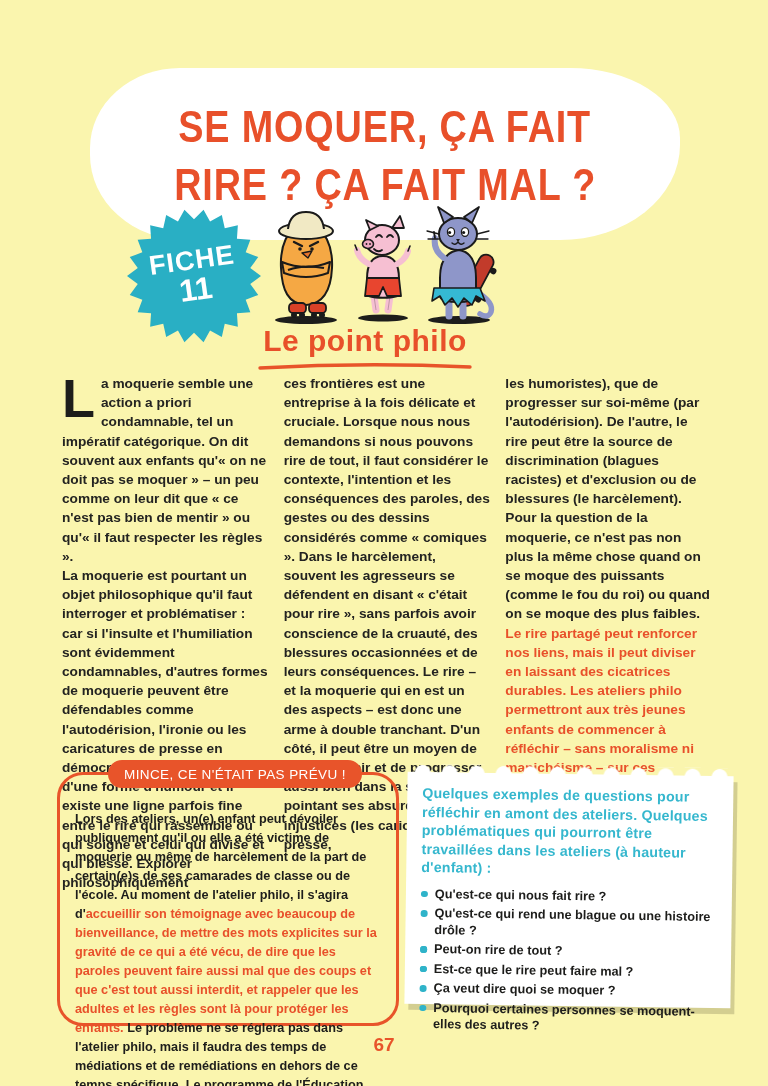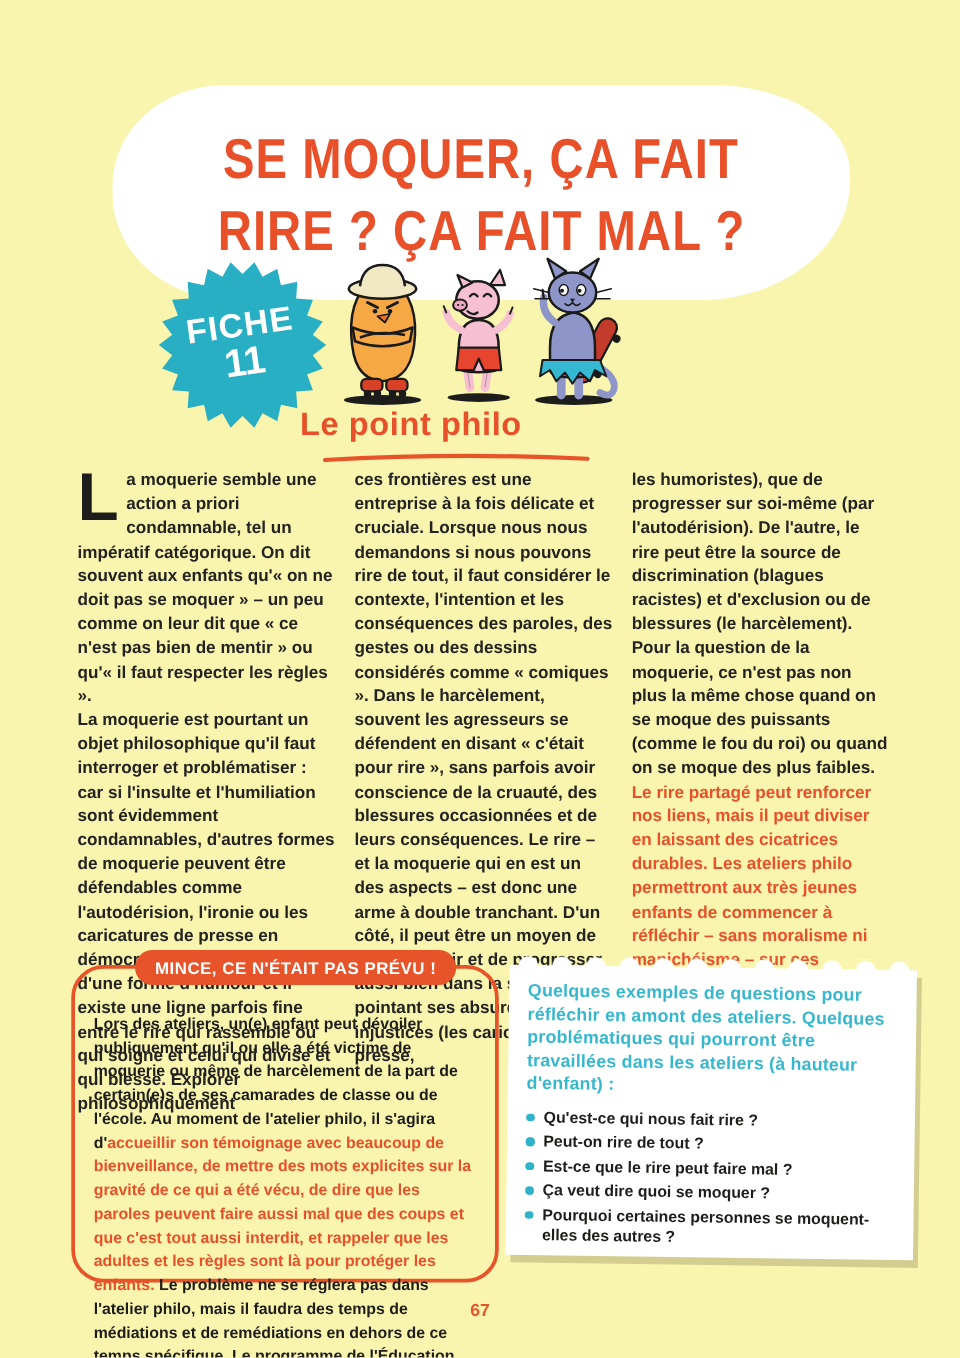--- a/index.html
+++ b/index.html
@@ -29,22 +29,22 @@
     position:absolute;inset:0;display:flex;flex-direction:column;
     justify-content:center;align-items:center;transform:rotate(-8deg);
     color:#fff;font-weight:bold;
   }
   .badge-text .l1{font-size:27px;letter-spacing:1px;line-height:28px;}
   .badge-text .l2{font-size:31px;line-height:32px;}
   
   .characters{position:absolute;left:266px;top:204px;width:238px;height:124px;}
   
   .philo-heading{
-    position:absolute;left:240px;top:324px;width:250px;text-align:left;
-    color:#E8502A;font-weight:bold;font-size:26px;letter-spacing:.5px;
+    position:absolute;left:240px;top:324px;width:250px;text-align:center;
+    color:#E8502A;font-weight:bold;font-size:30px;letter-spacing:.5px;
   }
   .philo-underline{position:absolute;left:258px;top:361px;}
   
   .columns{
     position:absolute;left:62px;top:374px;width:650px;
     display:grid;grid-template-columns:1fr 1fr 1fr;column-gap:15px;
     font-size:13.7px;line-height:19.2px;font-weight:bold;color:#232321;
   }
   .columns p{margin:0;}
   .dropcap{
@@ -53,21 +53,21 @@
   }
   .red-text{color:#E8502A;margin-top:45px;}
   
   .alert-box{
     position:absolute;left:57px;top:772px;width:336px;height:248px;
     border:3px solid #E8542A;border-radius:26px;
   }
   .alert-pill{
     position:absolute;top:-15px;left:48px;height:28px;padding:0 16px;
     background:#E8542A;border-radius:15px;display:flex;align-items:center;
-    color:#fff;font-weight:bold;font-size:13.5px;letter-spacing:.4px;white-space:nowrap;
+    color:#fff;font-weight:normal;font-size:13.5px;letter-spacing:.4px;white-space:nowrap;
   }
   .alert-body{
     padding:22px 13px 0 15px;font-size:12.7px;line-height:19px;font-weight:bold;
   }
   
   .question-card{
     position:absolute;left:406px;top:774px;width:326px;height:232px;
     background:#ffffff;transform:rotate(0.8deg);
     box-shadow:4px 6px 0 rgba(110,105,70,.28);
     padding:12px 13px 0 15px;box-sizing:border-box;
@@ -86,21 +86,21 @@
     position:relative;padding-left:14px;margin-bottom:3px;
     font-size:12.7px;line-height:16.5px;font-weight:bold;color:#1d1d1b;
   }
   .card-list li .dot{
     position:absolute;left:0;top:5px;width:6.5px;height:6.5px;border-radius:50%;
     background:#2FB3C9;
   }
   
   .page-number{
     position:absolute;left:0;right:0;bottom:30px;text-align:center;
-    color:#E8542A;font-weight:bold;font-size:14px;
+    color:#E8542A;font-weight:bold;font-size:19px;
   }
 </style>
 </head>
 <body>
 
 <div class="title-blob">
   <span class="title-line">SE MOQUER, ÇA FAIT</span>
   <span class="title-line">RIRE ? ÇA FAIT MAL ?</span>
 </div>
 
@@ -202,21 +202,21 @@
 
 <div class="alert-box">
   <div class="alert-pill">MINCE, CE N'ÉTAIT PAS PRÉVU !</div>
   <p class="alert-body"><span>Lors des ateliers, un(e) enfant peut dévoiler publiquement qu'il ou elle a été victime de moquerie ou même de harcèlement de la part de certain(e)s de ses camarades de classe ou de l'école. Au moment de l'atelier philo, il s'agira d'</span><span class="red-text">accueillir son témoignage avec beaucoup de bienveillance, de mettre des mots explicites sur la gravité de ce qui a été vécu, de dire que les paroles peuvent faire aussi mal que des coups et que c'est tout aussi interdit, et rappeler que les adultes et les règles sont là pour protéger les enfants.</span><span> Le problème ne se réglera pas dans l'atelier philo, mais il faudra des temps de médiations et de remédiations en dehors de ce temps spécifique. Le programme de l'Éducation nationale « pHARe » propose des solutions concrètes dans ce cas précis.</span></p>
 </div>
 
 <div class="question-card">
   <p class="card-heading">Quelques exemples de questions pour réfléchir en amont des ateliers. Quelques problématiques qui pourront être travaillées dans les ateliers (à hauteur d'enfant) :</p>
   <ul class="card-list">
     <li><span class="dot"></span><span>Qu'est-ce qui nous fait rire ?</span></li>
-    <li><span class="dot"></span></li>
+    <li><span class="dot"></span><span>Qu'est-ce qui rend une blague ou une histoire drôle ?</span></li>
     <li><span class="dot"></span></li>
     <li><span class="dot"></span><span>Peut-on rire de tout ?</span></li>
     <li><span class="dot"></span></li>
     <li><span class="dot"></span><span>Est-ce que le rire peut faire mal ?</span></li>
     <li><span class="dot"></span><span>Ça veut dire quoi se moquer ?</span></li>
     <li><span class="dot"></span><span>Pourquoi certaines personnes se moquent-elles des autres ?</span></li>
   </ul>
 </div>
 
 <div class="page-number">67</div>

